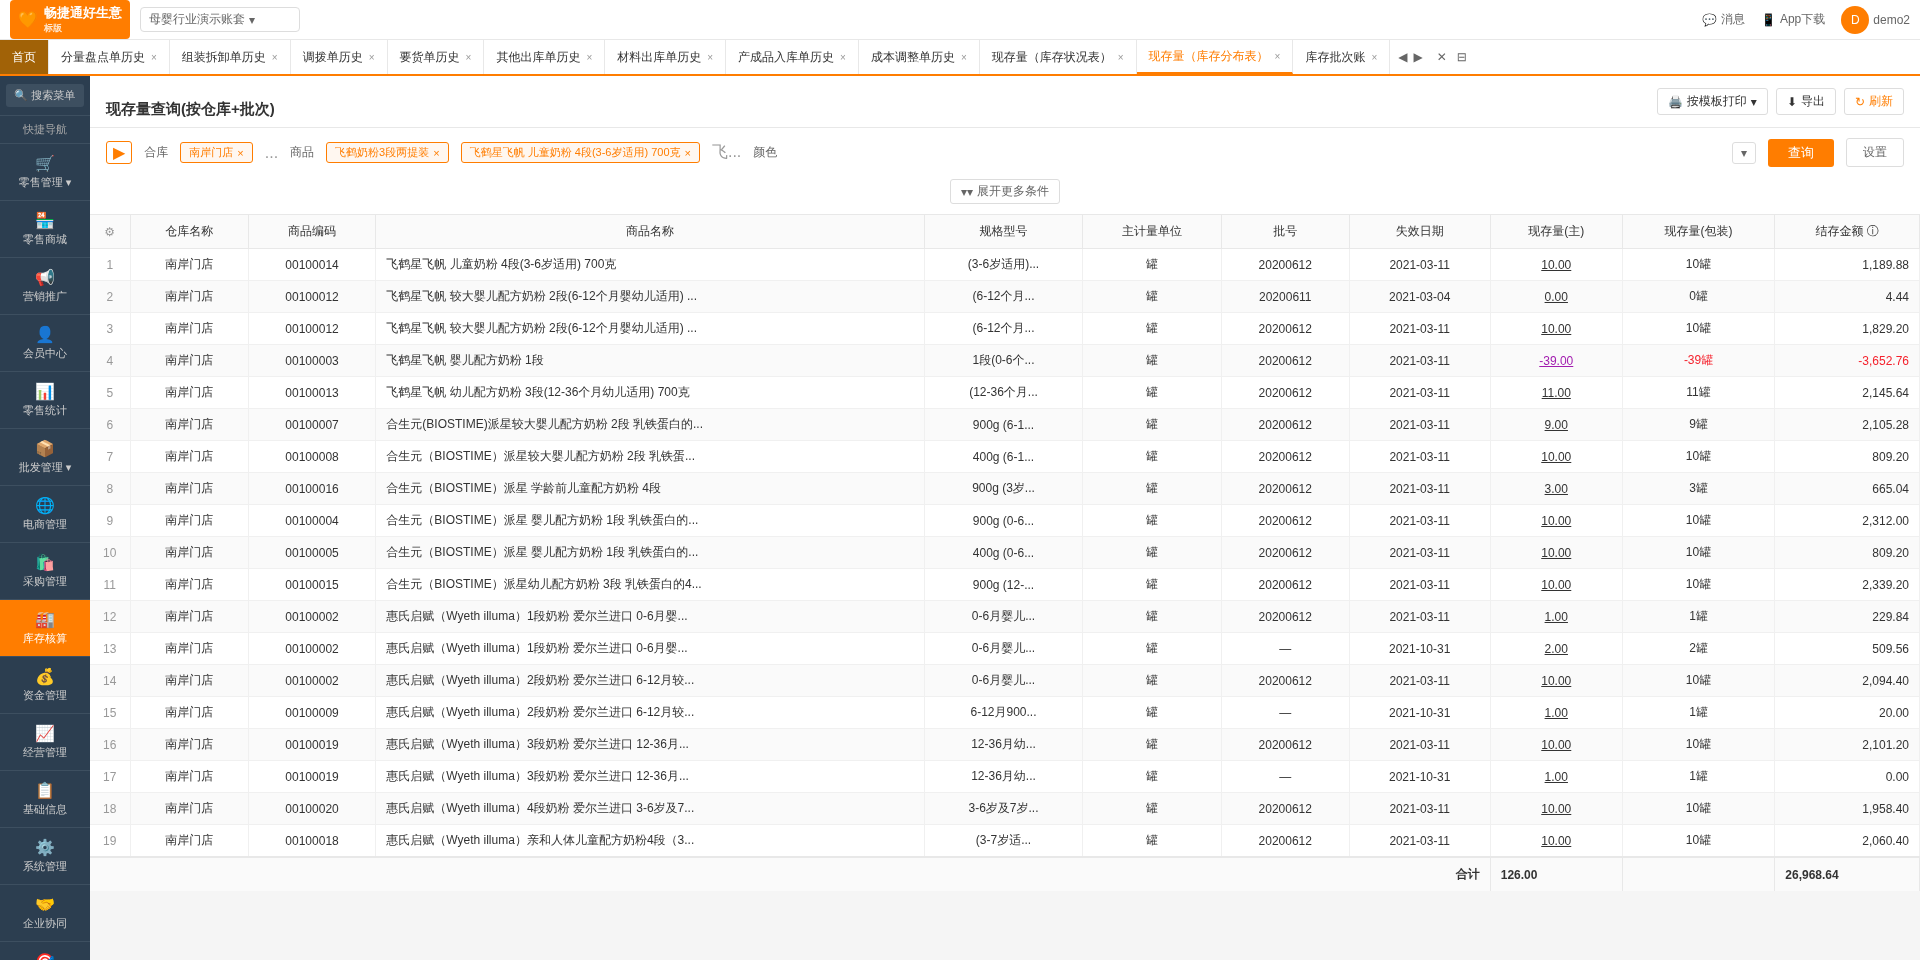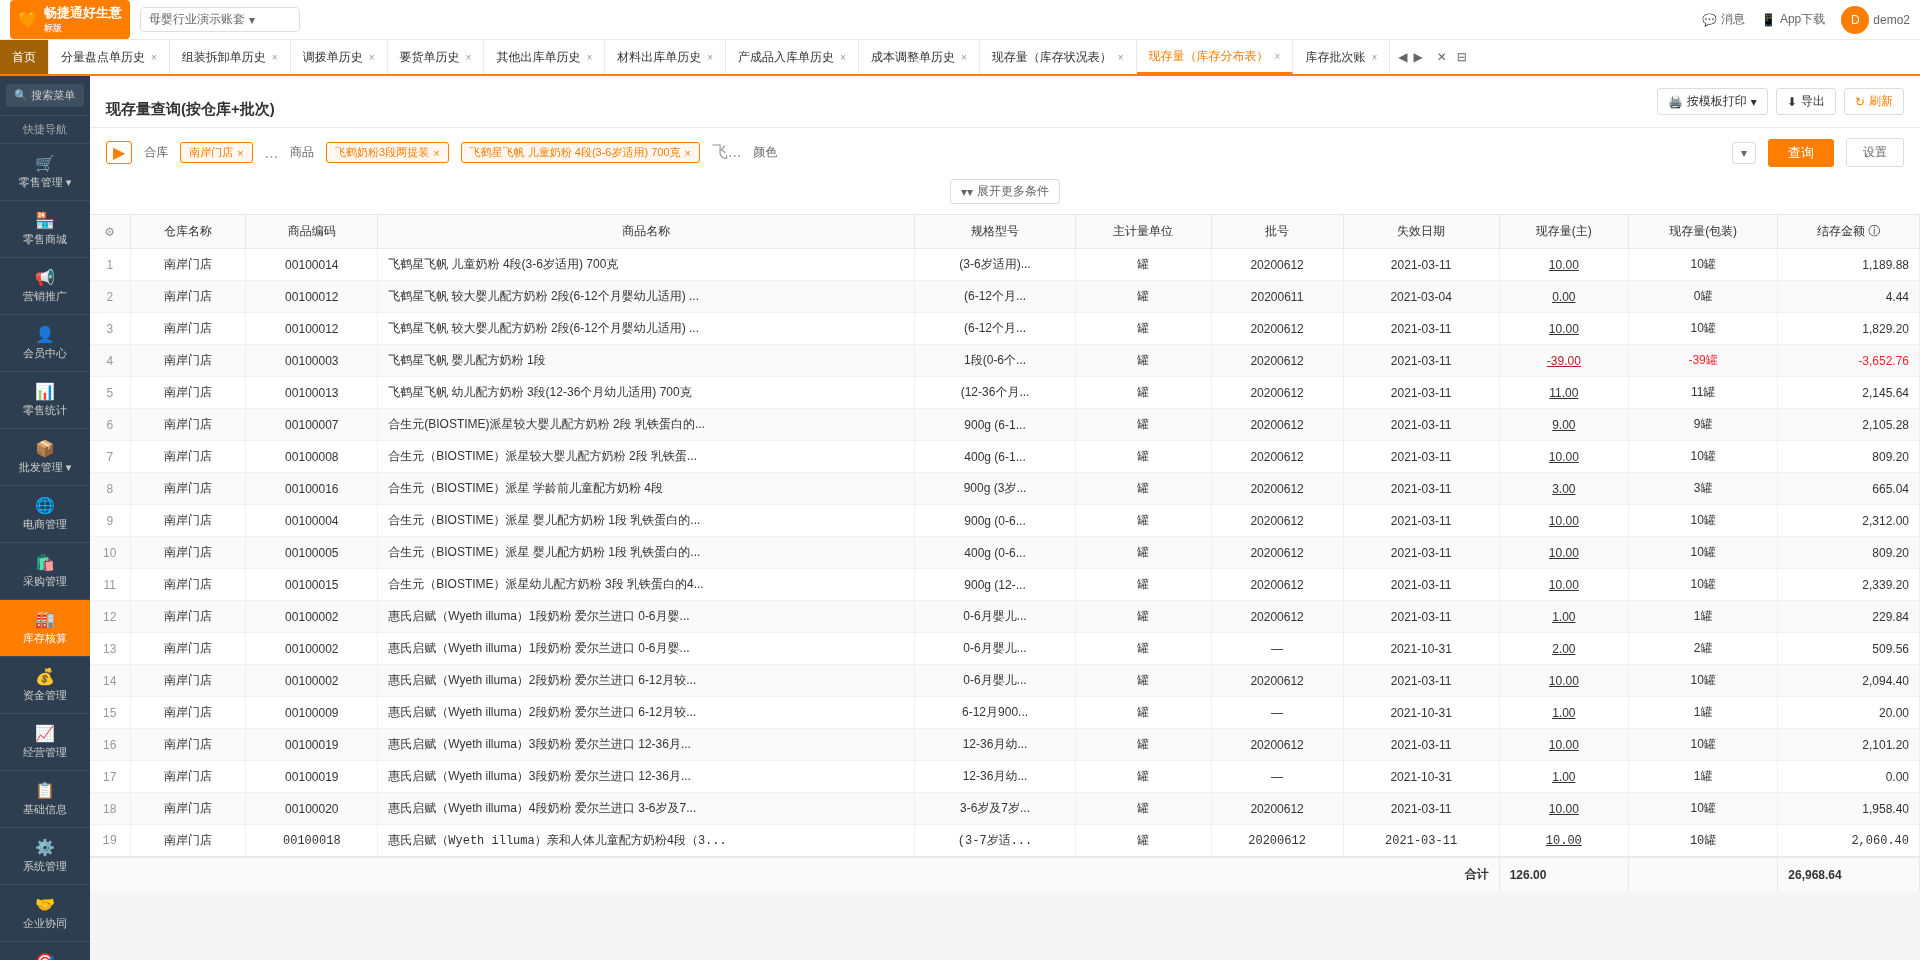--- a/index.html
+++ b/index.html
@@ -428,21 +428,21 @@
   </tr>
             <tr style="background: rgb(250, 250, 250);">
     <td class="row-num">4</td>
     <td>南岸门店</td>
     <td>00100003</td>
     <td class="text-left" style="max-width:320px;overflow:hidden;text-overflow:ellipsis;">飞鹤星飞帆 婴儿配方奶粉 1段</td>
     <td>1段(0-6个...</td>
     <td>罐</td>
     <td>20200612</td>
     <td>2021-03-11</td>
-    <td><span class="underline-val" style="color:#b91c1c;">-39.00</span></td>
+    <td><span class="underline-val" style="color:#a21caf;">-39.00</span></td>
     <td style="color:#f5222d;">-39罐</td>
     <td style="text-align:right;color:#f5222d;">-3,652.76</td>
   </tr>
             <tr style="background: rgb(255, 255, 255);">
     <td class="row-num">5</td>
     <td>南岸门店</td>
     <td>00100013</td>
     <td class="text-left" style="max-width:320px;overflow:hidden;text-overflow:ellipsis;">飞鹤星飞帆 幼儿配方奶粉 3段(12-36个月幼儿适用) 700克</td>
     <td>(12-36个月...</td>
     <td>罐</td>
@@ -614,21 +614,21 @@
     <td>00100020</td>
     <td class="text-left" style="max-width:320px;overflow:hidden;text-overflow:ellipsis;">惠氏启赋（Wyeth illuma）4段奶粉 爱尔兰进口 3-6岁及7...</td>
     <td>3-6岁及7岁...</td>
     <td>罐</td>
     <td>20200612</td>
     <td>2021-03-11</td>
     <td><span class="underline-val" style="">10.00</span></td>
     <td style="">10罐</td>
     <td style="text-align:right;">1,958.40</td>
   </tr>
-            <tr style="background: rgb(255, 255, 255); font-family: Liberation Mono, monospace;">
+            <tr style="background: rgb(255, 255, 255);">
     <td class="row-num">19</td>
     <td>南岸门店</td>
     <td>00100018</td>
     <td class="text-left" style="max-width:320px;overflow:hidden;text-overflow:ellipsis;">惠氏启赋（Wyeth illuma）亲和人体儿童配方奶粉4段（3...</td>
     <td>(3-7岁适...</td>
     <td>罐</td>
     <td>20200612</td>
     <td>2021-03-11</td>
     <td><span class="underline-val" style="">10.00</span></td>
     <td style="">10罐</td>

